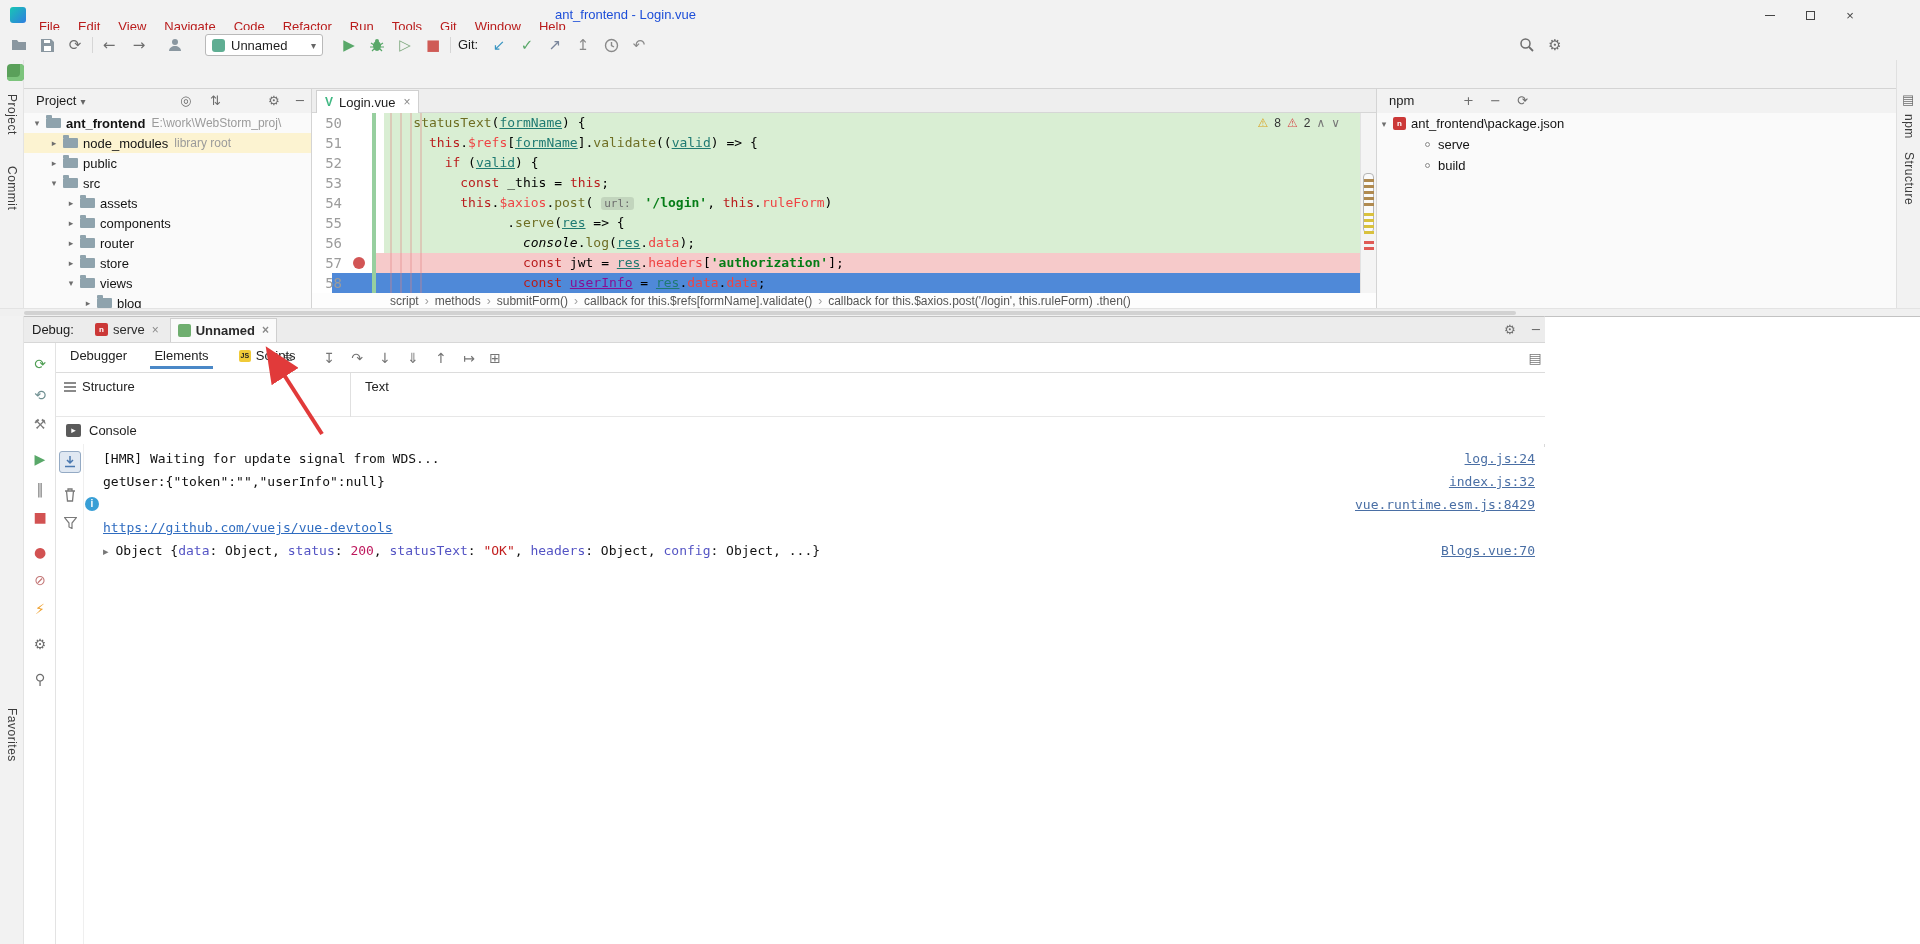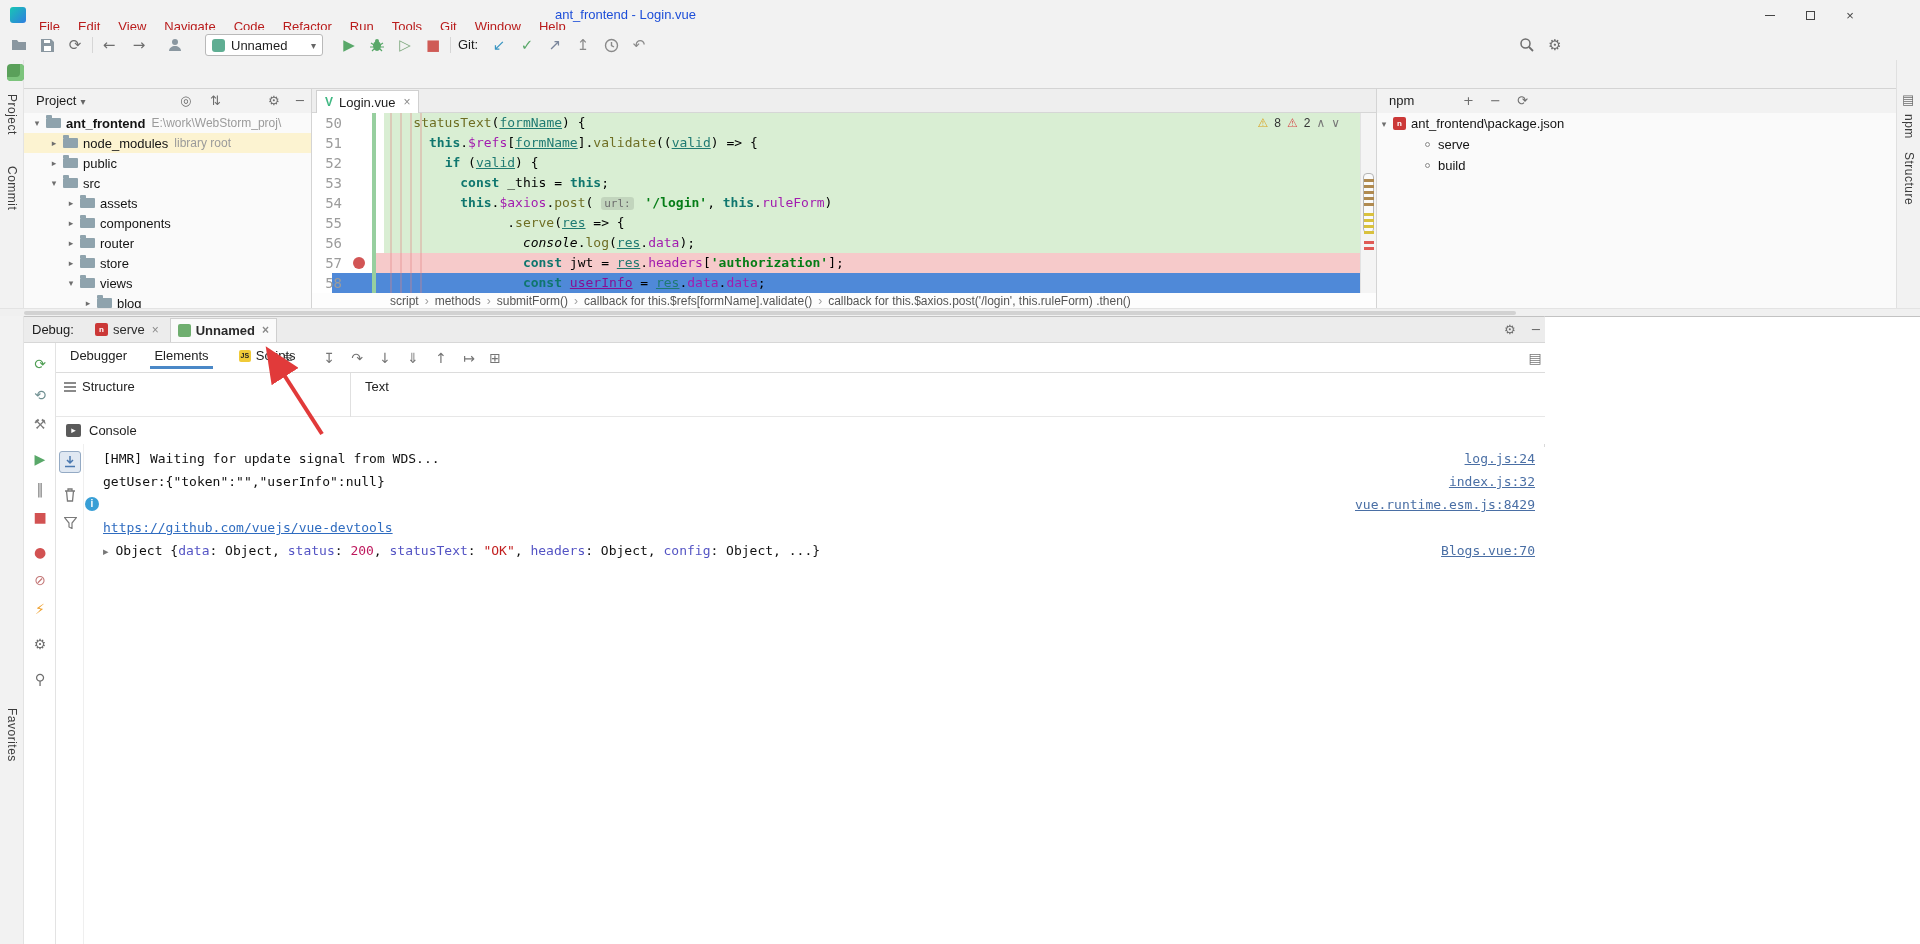--- a/index.html
+++ b/index.html
@@ -65,24 +65,24 @@
   .lnum{width:34px;text-align:right;color:#9c9c9c;padding-right:4px;flex:none;font-size:14px;position:relative;z-index:3}
   .bpcol{width:26px;flex:none;position:relative;z-index:3}
   .bpdot{position:absolute;left:7px;top:4px;width:12px;height:12px;border-radius:50%;background:#d25555}
   .vcsbar{width:4px;background:#97cf9f;flex:none;margin-right:2px;position:relative;z-index:3}
   .codetext{position:relative;z-index:3;padding-left:4px}
   .line-bg{position:absolute;top:0;bottom:0;left:72px;right:16px;z-index:1}
   .line-bg.add{background:#d9eed3}
   .line-bg.bp{background:#f6caca;left:62px}
   .line-bg.exec{background:#4f89d8;left:20px}
   .tok{white-space:pre}
-  .tok.k{color:#0f766e;font-weight:bold}
+  .tok.k{color:#b91c1c;font-weight:normal}
   .tok.f{color:#6e6e23}
   .tok.p{color:#1f7a72;text-decoration:underline}
-  .tok.v{color:#a21caf}
+  .tok.v{color:#ef4444}
   .tok.vu{color:#871094;text-decoration:underline}
   .tok.s{color:#067d17;font-weight:bold}
   .tok.t{color:#000}
   .tok.it{color:#000;font-style: italic}
   .tok.in{background:rgba(0,0,0,.10);color:#6d6d6d;border-radius:3px;padding:0 3px;margin-right:3px;font-size:11px}
   .stripe{position:absolute;width:2px;top:24px;height:180px;background:rgba(224,126,126,.32);z-index:4;pointer-events:none}
   #estripe{position:absolute;right:0;top:24px;width:16px;height:180px;background:#f4f4f4;border-left:1px solid #e2e2e2;z-index:5}
   #ethumb{position:absolute;left:2px;top:60px;width:11px;height:60px;border:1px solid #b5b5b5;border-radius:4px;background:rgba(255,255,255,.5)}
   .emark{position:absolute;left:3px;width:10px;height:3px}
   #warnbox{position:absolute;right:36px;top:27px;display:flex;align-items:center;gap:6px;font-size:12px;color:#333;z-index:6}

